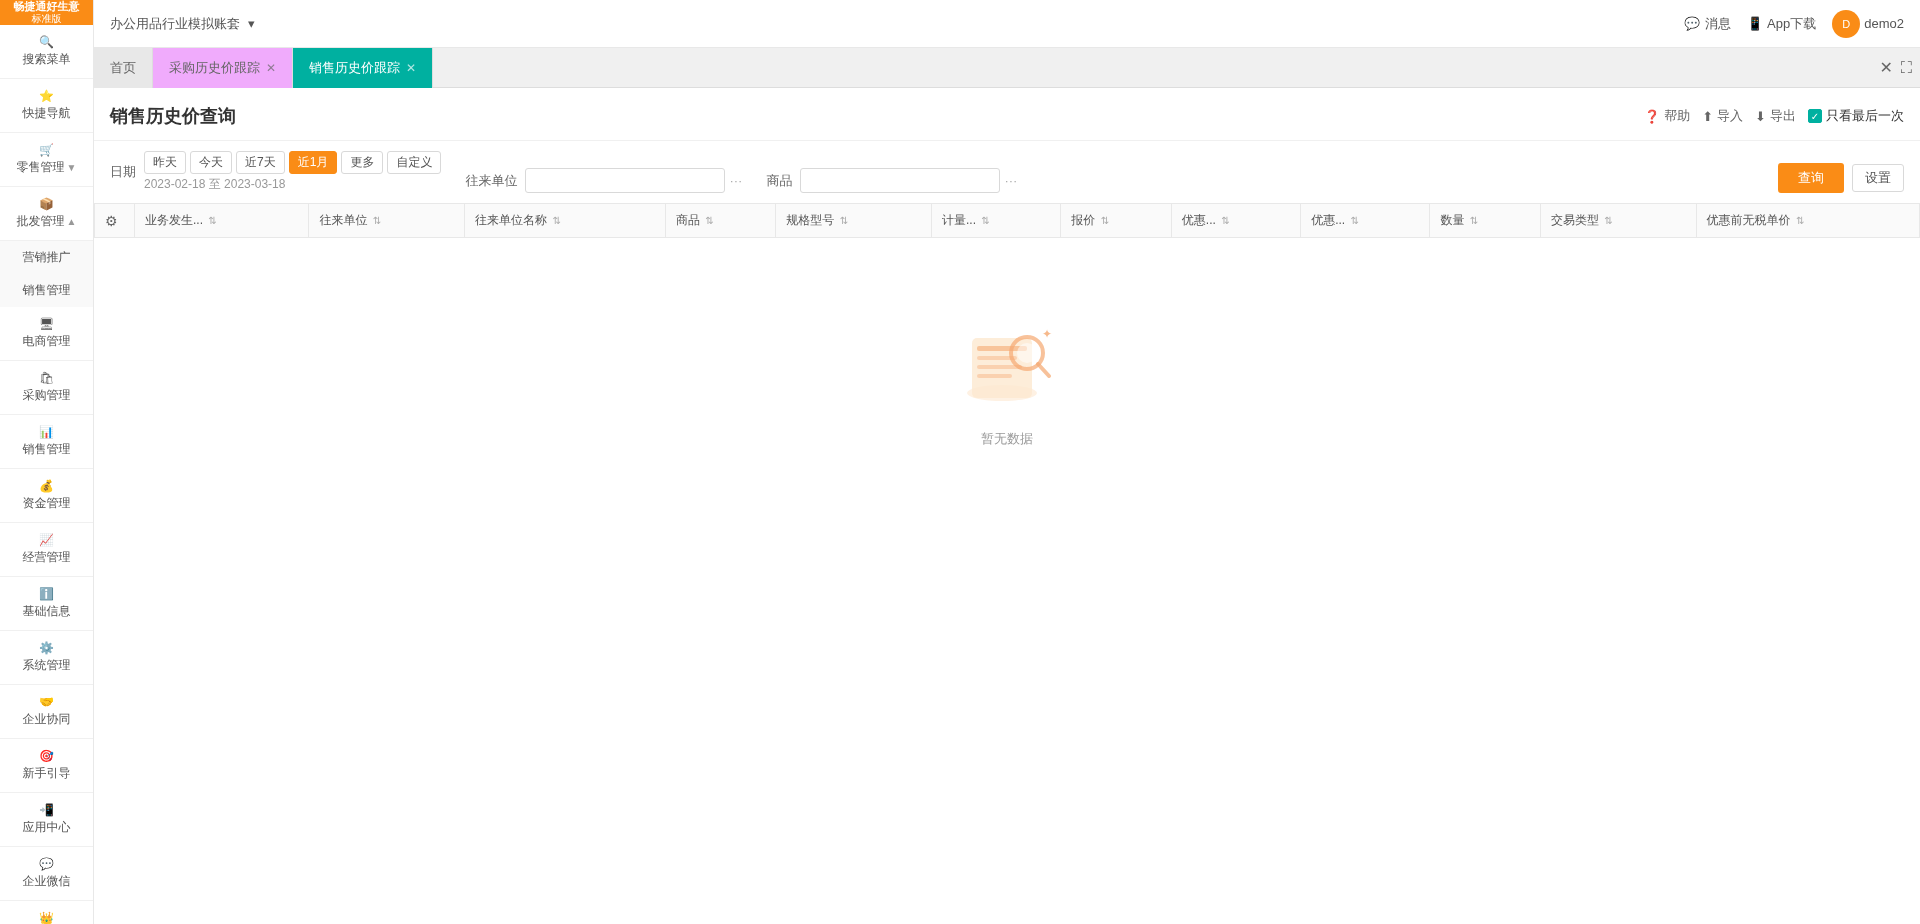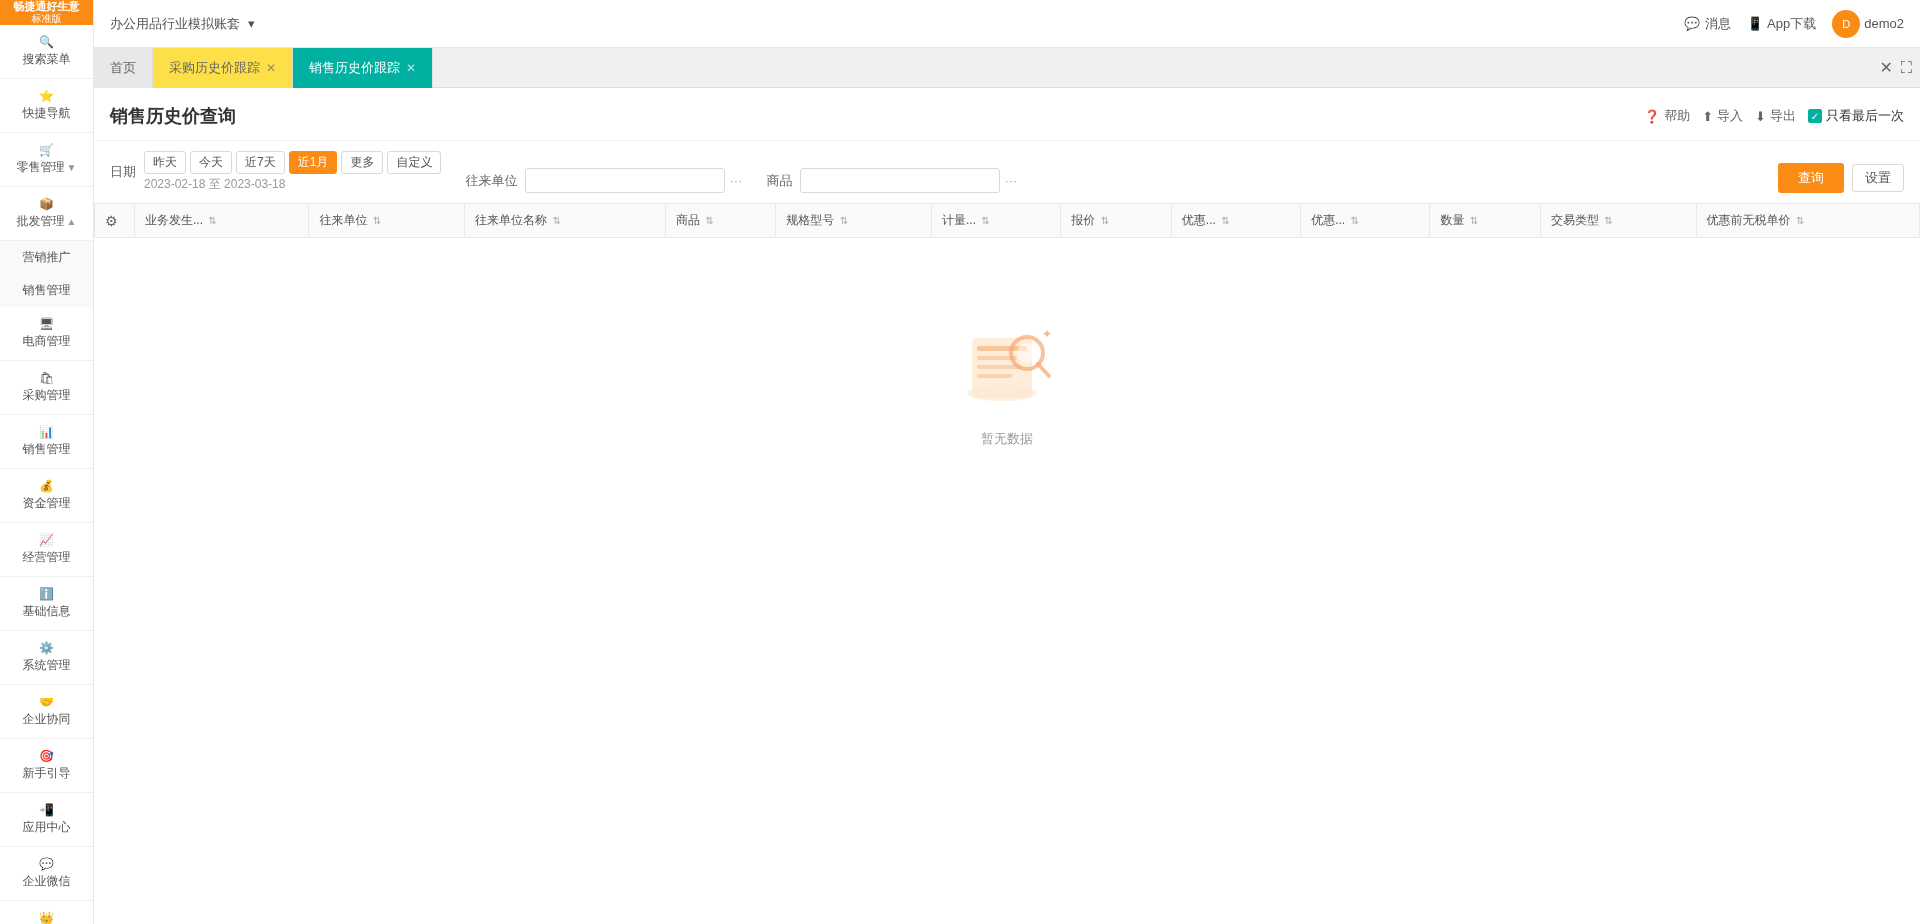--- a/index.html
+++ b/index.html
@@ -20,21 +20,21 @@
 
     
     .top-header { height: 48px; background: #fff; display: flex; align-items: center; justify-content: space-between; padding: 0 16px; border-bottom: 1px solid #e8e8e8; }
     .top-header-left { display: flex; align-items: center; gap: 8px; color: #555; font-size: 13px; }
     .top-header-right { display: flex; align-items: center; gap: 16px; color: #555; font-size: 13px; }
     .header-action { display: flex; align-items: center; gap: 4px; cursor: pointer; }
     .user-avatar { width: 28px; height: 28px; border-radius: 50%; background: #fa8c16; display: flex; align-items: center; justify-content: center; color: #fff; font-size: 11px; }
 
     
     .tab-bar { height: 40px; background: #f0f0f0; display: flex; align-items: center; padding: 0; border-bottom: 1px solid #ddd; }
-    .tab-item { height: 40px; padding: 0 16px; display: flex; align-items: center; gap: 6px; cursor: pointer; font-size: 13px; background: #fde047; color: #666; border-right: 1px solid #ddd; }
+    .tab-item { height: 40px; padding: 0 16px; display: flex; align-items: center; gap: 6px; cursor: pointer; font-size: 13px; background: #f0abfc; color: #666; border-right: 1px solid #ddd; }
     .tab-item.active { background: #00b0a0; color: #fff; }
     .tab-item:first-child { background: #e8e8e8; }
     .tab-close { font-size: 12px; cursor: pointer; opacity: 0.7; }
     .tab-controls { margin-left: auto; display: flex; align-items: center; gap: 8px; padding-right: 8px; }
     .tab-control-btn { cursor: pointer; color: #666; font-size: 16px; }
 
     
     .page-content { flex: 1; background: #fff; padding: 0; overflow: hidden; display: flex; flex-direction: column; }
     
     

